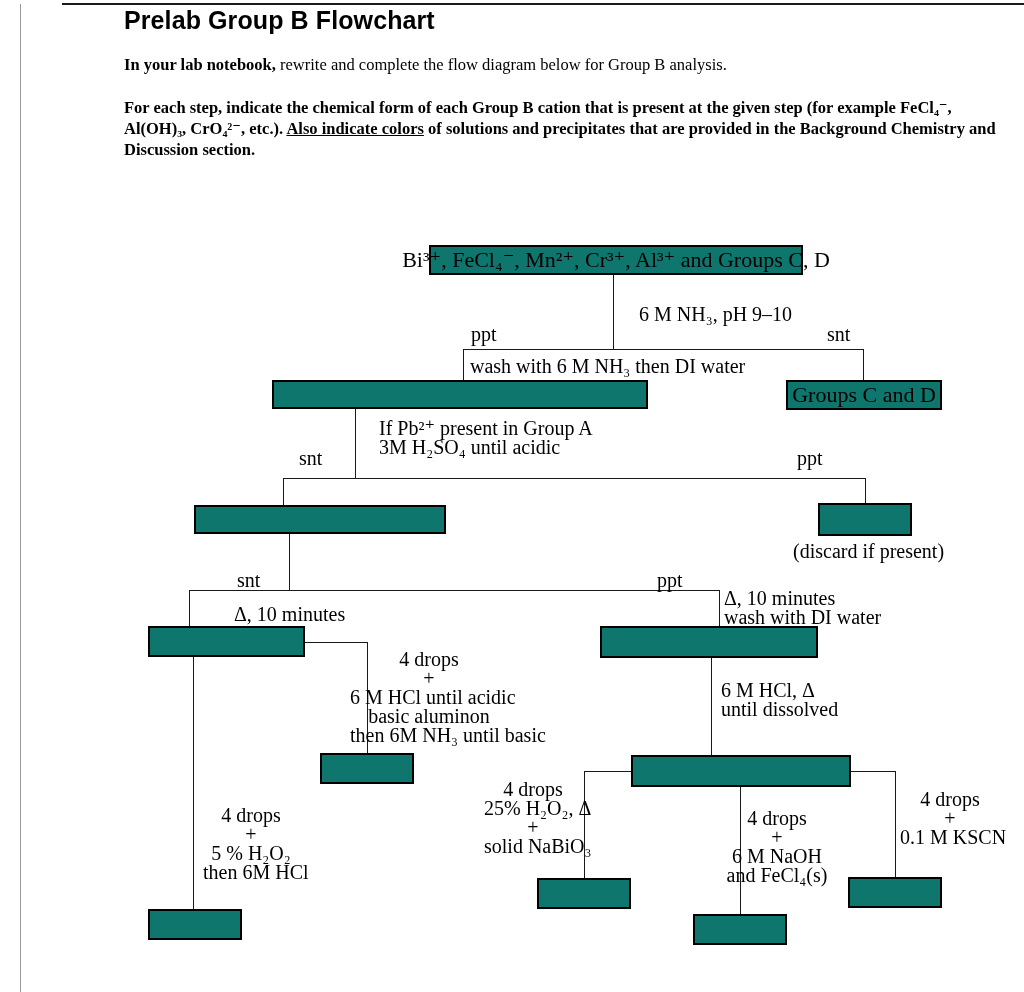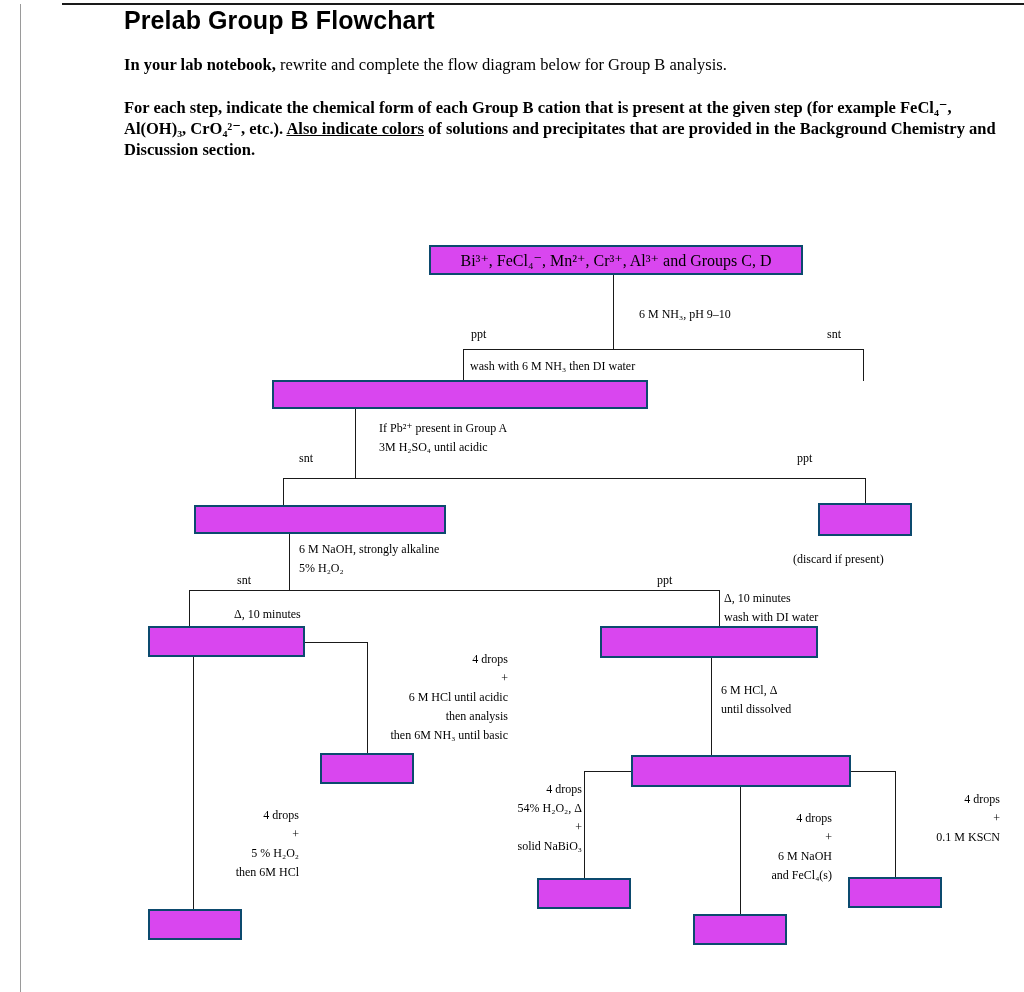--- a/index.html
+++ b/index.html
@@ -53,50 +53,50 @@
     left: 124px; top: 178px;
     font-size: 16.5px;
     font-weight: bold;
     line-height: 21px;
   }
 
   
   .node {
     position: absolute;
     box-sizing: border-box;
-    border: 2px solid #0c4a6e;
-    background: #d946ef;
+    border: 2px solid #000000;
+    background: #0f766e;
     display: flex;
     align-items: center;
     justify-content: center;
-    font-size: 16px;
+    font-size: 22px;
     white-space: nowrap;
     z-index: 3;
   }
   .hline {
     position: absolute;
     height: 1px;
     background: #1a1a1a;
     z-index: 1;
   }
   .vline {
     position: absolute;
     width: 1px;
     background: #1a1a1a;
     z-index: 1;
   }
   .lbl {
     position: absolute;
-    font-size: 12px;
+    font-size: 20px;
     line-height: 19px;
     white-space: pre;
     z-index: 4;
     background: transparent;
   }
-  .lbl.center { text-align: right; }
+  .lbl.center { text-align: center; }
 </style>
 </head>
 <body>
 
 <div id="page">
 
   <div class="rule-top"></div>
   <div class="rule-left"></div>
 
   <div class="doc-title">Prelab Group B Flowchart</div>
@@ -116,64 +116,64 @@
   <div class="lbl" style="left:639px; top:305px;">6 M NH₃, pH 9–10</div>
 
   <div class="hline" style="left:463px; top:349px; width:400px;"></div>
   <div class="vline" style="left:463px; top:349px; height:32px;"></div>
   <div class="vline" style="left:863px; top:349px; height:32px;"></div>
   <div class="lbl" style="left:471px; top:325px;">ppt</div>
   <div class="lbl" style="left:827px; top:325px;">snt</div>
   <div class="lbl" style="left:470px; top:357px;">wash with 6 M NH₃ then DI water</div>
 
   <div class="node" style="left:272px; top:380px; width:376px; height:29px;"></div>
+  <div class="node" style="left:786px; top:380px; width:156px; height:30px;">Groups C and D</div>
 
   <div class="vline" style="left:355px; top:409px; height:69px;"></div>
   <div class="lbl" style="left:379px; top:419px;"><span>If Pb²⁺ present in Group A</span><br><span>3M H₂SO₄ until acidic</span></div>
 
   <div class="hline" style="left:283px; top:478px; width:582px;"></div>
   <div class="vline" style="left:283px; top:478px; height:27px;"></div>
   <div class="vline" style="left:865px; top:478px; height:25px;"></div>
   <div class="lbl" style="left:299px; top:449px;">snt</div>
   <div class="lbl" style="left:797px; top:449px;">ppt</div>
 
   <div class="node" style="left:194px; top:505px; width:252px; height:29px;"></div>
   <div class="node" style="left:818px; top:503px; width:94px; height:33px;"></div>
-  <div class="lbl" style="left:793px; top:542px;margin-top:8px;">(discard if present)</div>
+  <div class="lbl" style="left:793px; top:542px;">(discard if present)</div>
 
   <div class="vline" style="left:289px; top:534px; height:56px;"></div>
-  <div class="lbl" style="left:299px; top:540px;"><span>6 M NaOH, strongly alkaline</span><br><span>5% H₂O₂</span></div>
 
   <div class="hline" style="left:189px; top:590px; width:530px;"></div>
   <div class="vline" style="left:189px; top:590px; height:36px;"></div>
   <div class="vline" style="left:719px; top:590px; height:36px;"></div>
   <div class="lbl" style="left:237px; top:571px;">snt</div>
   <div class="lbl" style="left:657px; top:571px;">ppt</div>
   <div class="lbl" style="left:234px; top:605px;">Δ, 10 minutes</div>
   <div class="lbl" style="left:724px; top:589px;"><span>Δ, 10 minutes</span><br><span>wash with DI water</span></div>
 
   <div class="node" style="left:148px; top:626px; width:157px; height:31px;"></div>
   <div class="node" style="left:600px; top:626px; width:218px; height:32px;"></div>
 
   <div class="vline" style="left:193px; top:657px; height:252px;"></div>
   <div class="lbl center" style="left:203px; top:806px; width:96px;"><span>4 drops</span><br><span>+</span><br><span>5 % H₂O₂</span><br><span>then 6M HCl</span></div>
   <div class="node" style="left:148px; top:909px; width:94px; height:31px;"></div>
 
   <div class="hline" style="left:305px; top:642px; width:62px;"></div>
   <div class="vline" style="left:367px; top:642px; height:111px;"></div>
-  <div class="lbl center" style="left:350px; top:650px; width:158px;"><span>4 drops</span><br><span>+</span><br><span>6 M HCl until acidic</span><br><span>then analysis</span><br><span>then 6M NH₃ until basic</span></div>
+  <div class="lbl center" style="left:350px; top:650px; width:158px;"><span>4 drops</span><br><span>+</span><br><span>6 M HCl until acidic</span><br><span>basic aluminon</span><br><span>then 6M NH₃ until basic</span></div>
   <div class="node" style="left:320px; top:753px; width:94px; height:31px;"></div>
 
   <div class="vline" style="left:711px; top:658px; height:97px;"></div>
   <div class="lbl" style="left:721px; top:681px;"><span>6 M HCl, Δ</span><br><span>until dissolved</span></div>
   <div class="node" style="left:631px; top:755px; width:220px; height:32px;"></div>
 
   <div class="hline" style="left:584px; top:771px; width:47px;"></div>
   <div class="vline" style="left:584px; top:771px; height:110px;"></div>
-  <div class="lbl center" style="left:484px; top:780px; width:98px;"><span>4 drops</span><br><span>54% H₂O₂, Δ</span><br><span>+</span><br><span>solid NaBiO₃</span></div>
+  <div class="lbl center" style="left:484px; top:780px; width:98px;"><span>4 drops</span><br><span>25% H₂O₂, Δ</span><br><span>+</span><br><span>solid NaBiO₃</span></div>
   <div class="node" style="left:537px; top:878px; width:94px; height:31px;"></div>
 
   <div class="vline" style="left:740px; top:787px; height:127px;"></div>
   <div class="lbl center" style="left:722px; top:809px; width:110px;"><span>4 drops</span><br><span>+</span><br><span>6 M NaOH</span><br><span>and FeCl₄(s)</span></div>
   <div class="node" style="left:693px; top:914px; width:94px; height:31px;"></div>
 
   <div class="hline" style="left:851px; top:771px; width:44px;"></div>
   <div class="vline" style="left:895px; top:771px; height:106px;"></div>
   <div class="lbl center" style="left:900px; top:790px; width:100px;"><span>4 drops</span><br><span>+</span><br><span>0.1 M KSCN</span></div>
   <div class="node" style="left:848px; top:877px; width:94px; height:31px;"></div>

